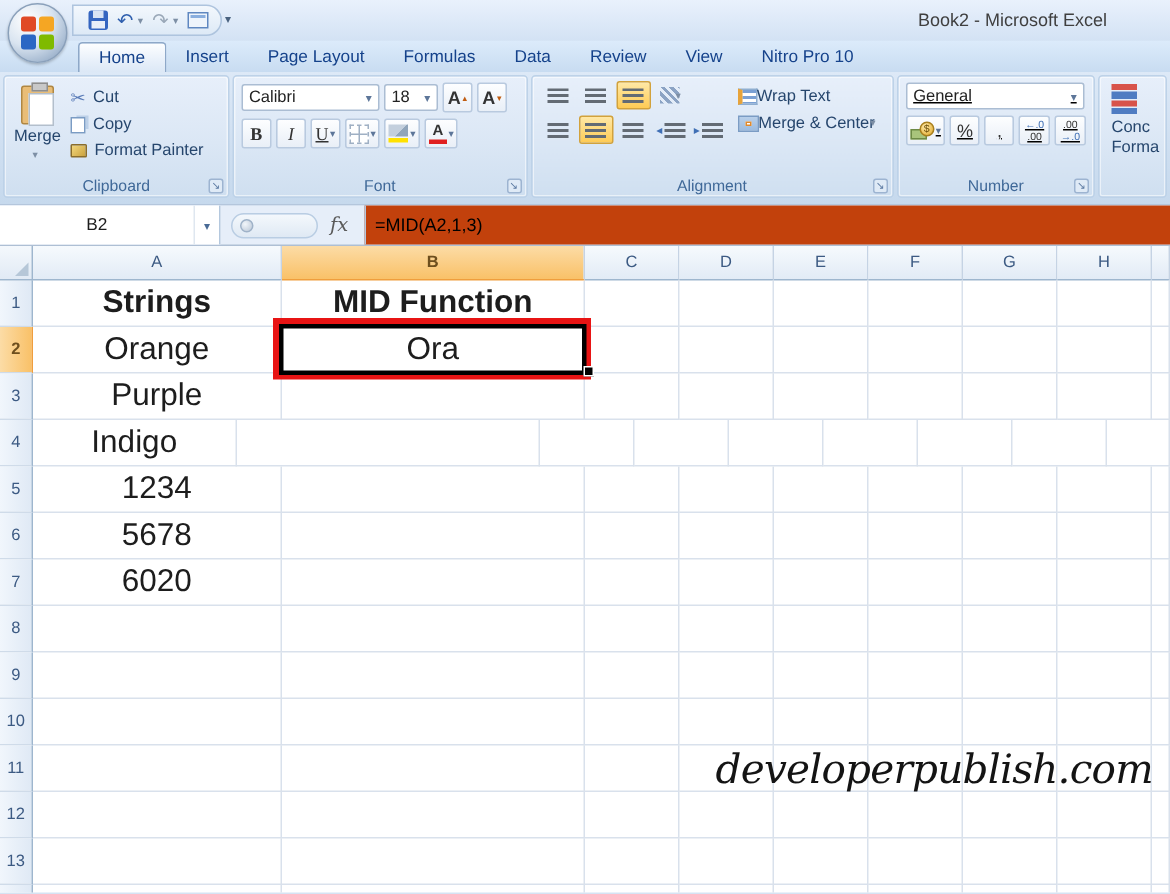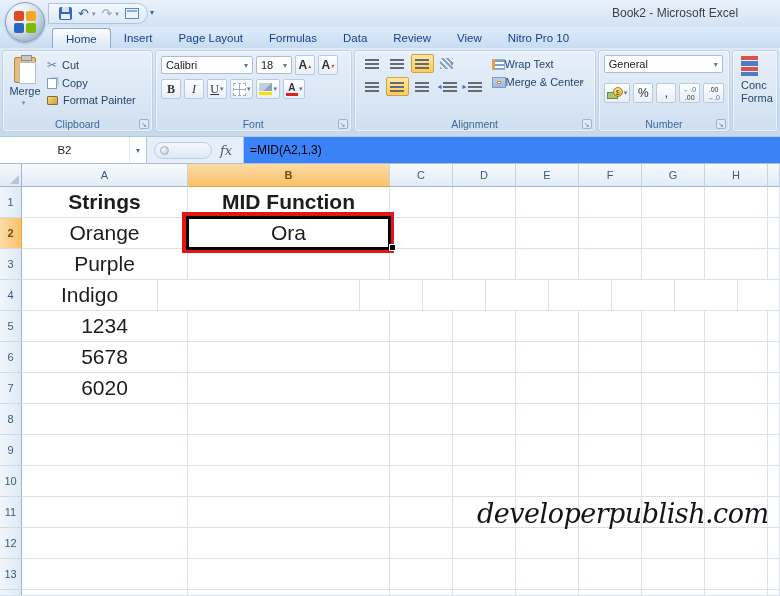--- a/index.html
+++ b/index.html
@@ -99,21 +99,21 @@
   .ind-arrow { font-size:8px; color:#3f6fb5; margin-right:1px; }
   .al-right { display:flex; flex-direction:column; gap:6px; padding-top:4px; font-size:11px; color:#26466d; }
   .al-cmd { display:flex; align-items:center; white-space:nowrap; }
   .ic-wrap { width:13px; height:11px; border:1px solid #8fae d0; border:1px solid #8faed0;
              background:repeating-linear-gradient(to bottom,#7aa0d4 0 2px,#fff 2px 4px); border-left:3px solid #e7a33a; }
   .ic-merge { width:14px; height:11px; background:linear-gradient(#b9d0ea,#9cbbdf); border:1px solid #7b9cc4; position:relative; }
   .ic-merge::before { content:""; position:absolute; left:4px; right:4px; top:3px; bottom:3px; background:#fff; border:1px solid #e08a2d; }
 
   
   .g-num { width:133px; }
-  .g-num .g-body { flex-direction:column; gap:10px; padding:4px 5px 0 5px; }
+  .g-num .g-body { flex-direction:column; gap:4px; padding:4px 5px 0 5px;text-decoration:underline; }
   .sel-general { width:119px; }
   .num-row { display:flex; gap:3px; align-items:center; }
   .ic-money { position:relative; width:16px; height:12px; }
   .ic-money .note { position:absolute; left:0; bottom:0; width:11px; height:7px; background:#a9c47b; border:1px solid #6d8a45; }
   .ic-money .coin { position:absolute; right:0; top:0; width:10px; height:10px; border-radius:50%;
                     background:radial-gradient(circle at 35% 30%,#ffe9a6,#e0a92c); border:1px solid #a87f1e;
                     font-size:7px; line-height:9px; text-align:center; color:#6b4d08; }
   .dec-btn { flex-direction:column; line-height:7px; padding:1px 3px; }
   .dec-btn i { font-style:normal; font-size:7px; color:#333; display:block; }
   .dec-btn i b { color:#3f6fb5; font-weight:normal; }
@@ -130,21 +130,21 @@
   .fbar { height:27px; background:#e6eef9; border-bottom:1px solid #aebfd4; display:flex; align-items:stretch; }
   .namebox { width:130px; background:#fff; display:flex; align-items:center; justify-content:center;
              font-size:11.5px; color:#1d1d1d; border-right:1px solid #dfe7f0; }
   .name-caret { width:17px; background:#fff; display:flex; align-items:center; justify-content:center;
                 font-size:8px; color:#4a6b96; border-right:1px solid #b4c8de; }
   .fx-zone { width:96px; display:flex; align-items:center; gap:8px; padding-left:7px; }
   .pill { width:58px; height:17px; border-radius:9px; background:linear-gradient(#f4f8fc,#dfe9f4);
           border:1px solid #b9cde3; display:flex; align-items:center; padding-left:5px; }
   .circle { width:9px; height:9px; border-radius:50%; background:radial-gradient(circle at 35% 35%,#f2f6fa,#b9c6d6); border:1px solid #9fb2c8; }
   .fx { font-family:"DejaVu Serif",serif; font-style:italic; font-size:13px; color:#5a5a5a; }
-  .formula-area { flex:1; background:#3b82f6; border-left:1px solid #b4c8de; display:flex; align-items:center;
+  .formula-area { flex:1; background:#c2410c; border-left:1px solid #b4c8de; display:flex; align-items:center;
                   padding-left:6px; font-size:12px; color:#000; }
 
   
   .grid { position:relative; height:431px; background:#fff; }
   .colheads { display:flex; height:23px; }
   .corner { width:22px; background:linear-gradient(#f4f8fc,#e1eaf5); border-right:1px solid #9eb6ce;
             border-bottom:1px solid #9eb6ce; position:relative; }
   .corner .tri { position:absolute; right:2px; bottom:2px; width:0; height:0;
                  border-left:9px solid transparent; border-bottom:9px solid #b6c7d8; }
   .colh { background:linear-gradient(#f6fafd,#e2ebf6); border-right:1px solid #c5d3e4; border-bottom:1px solid #9eb6ce;

